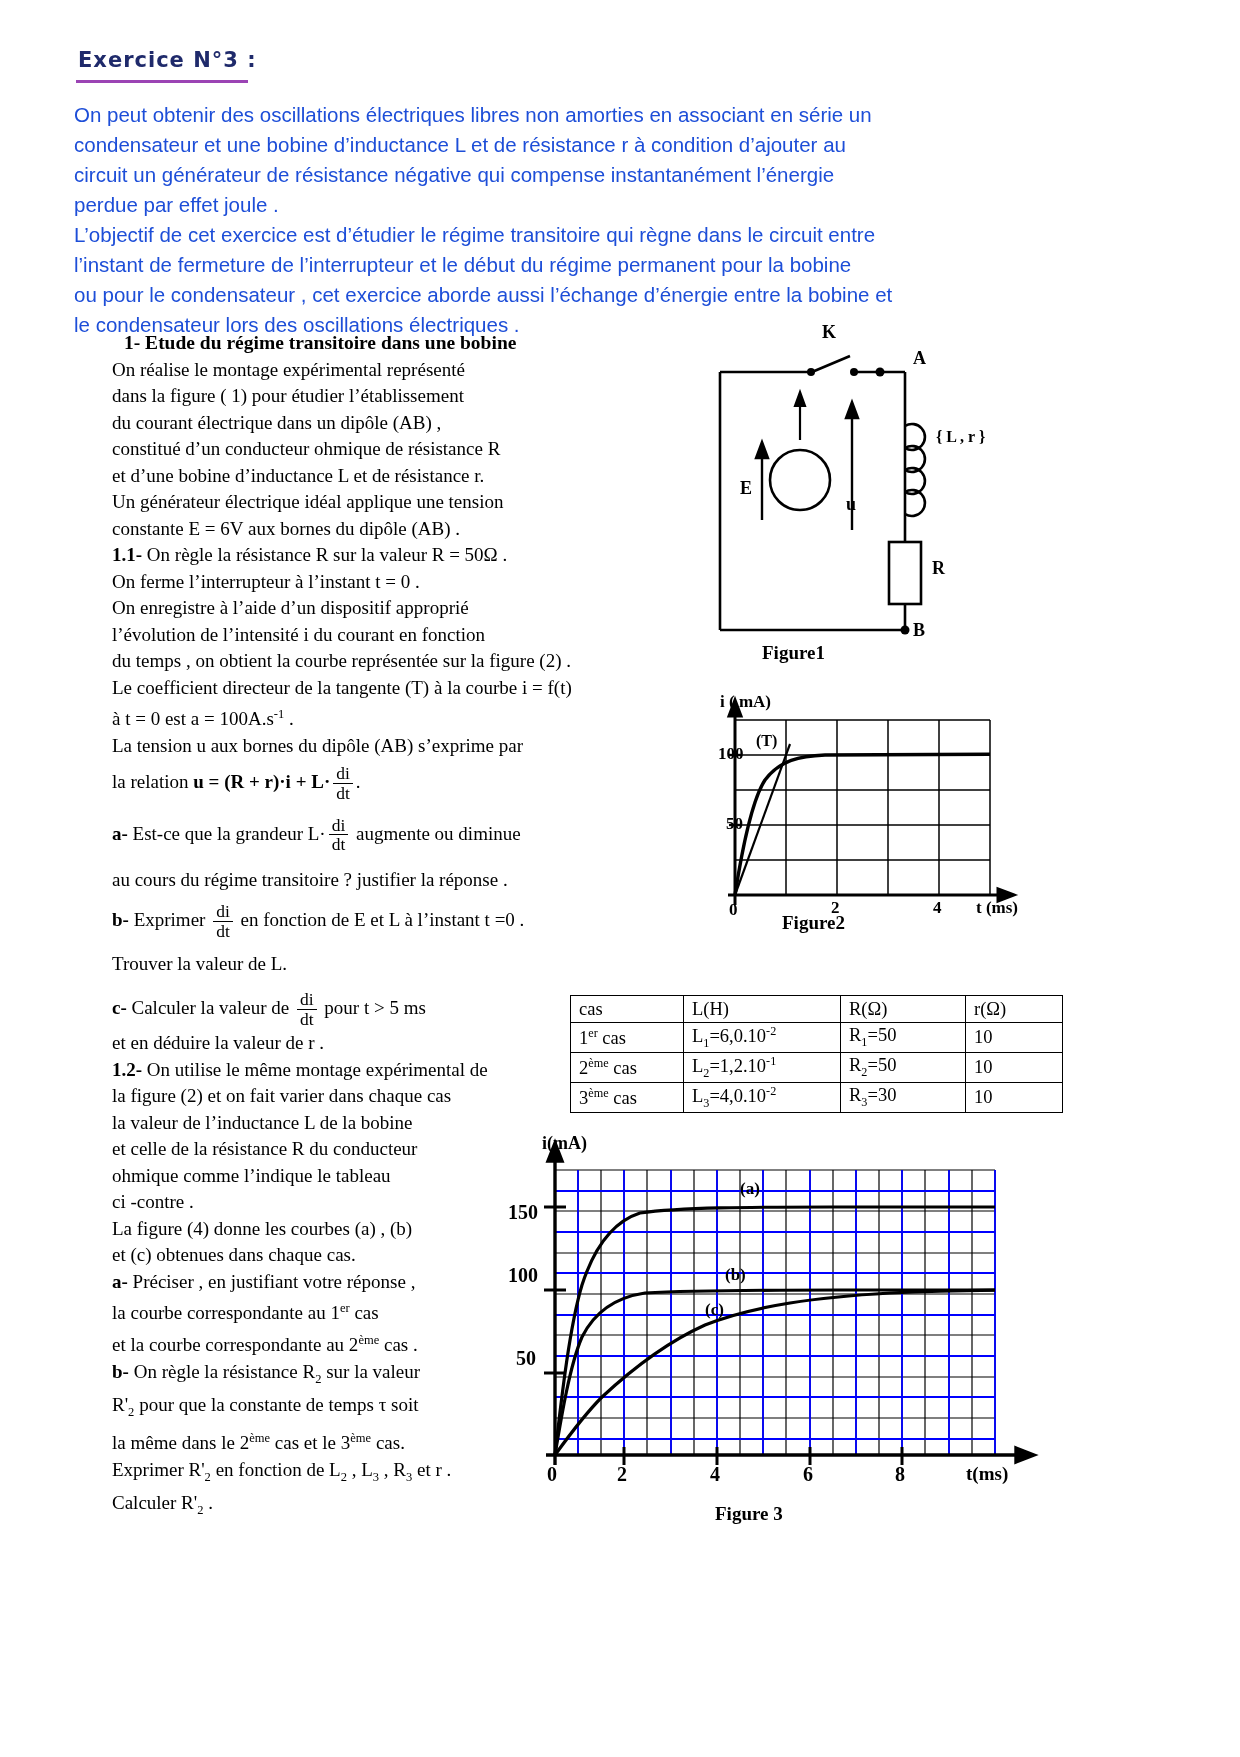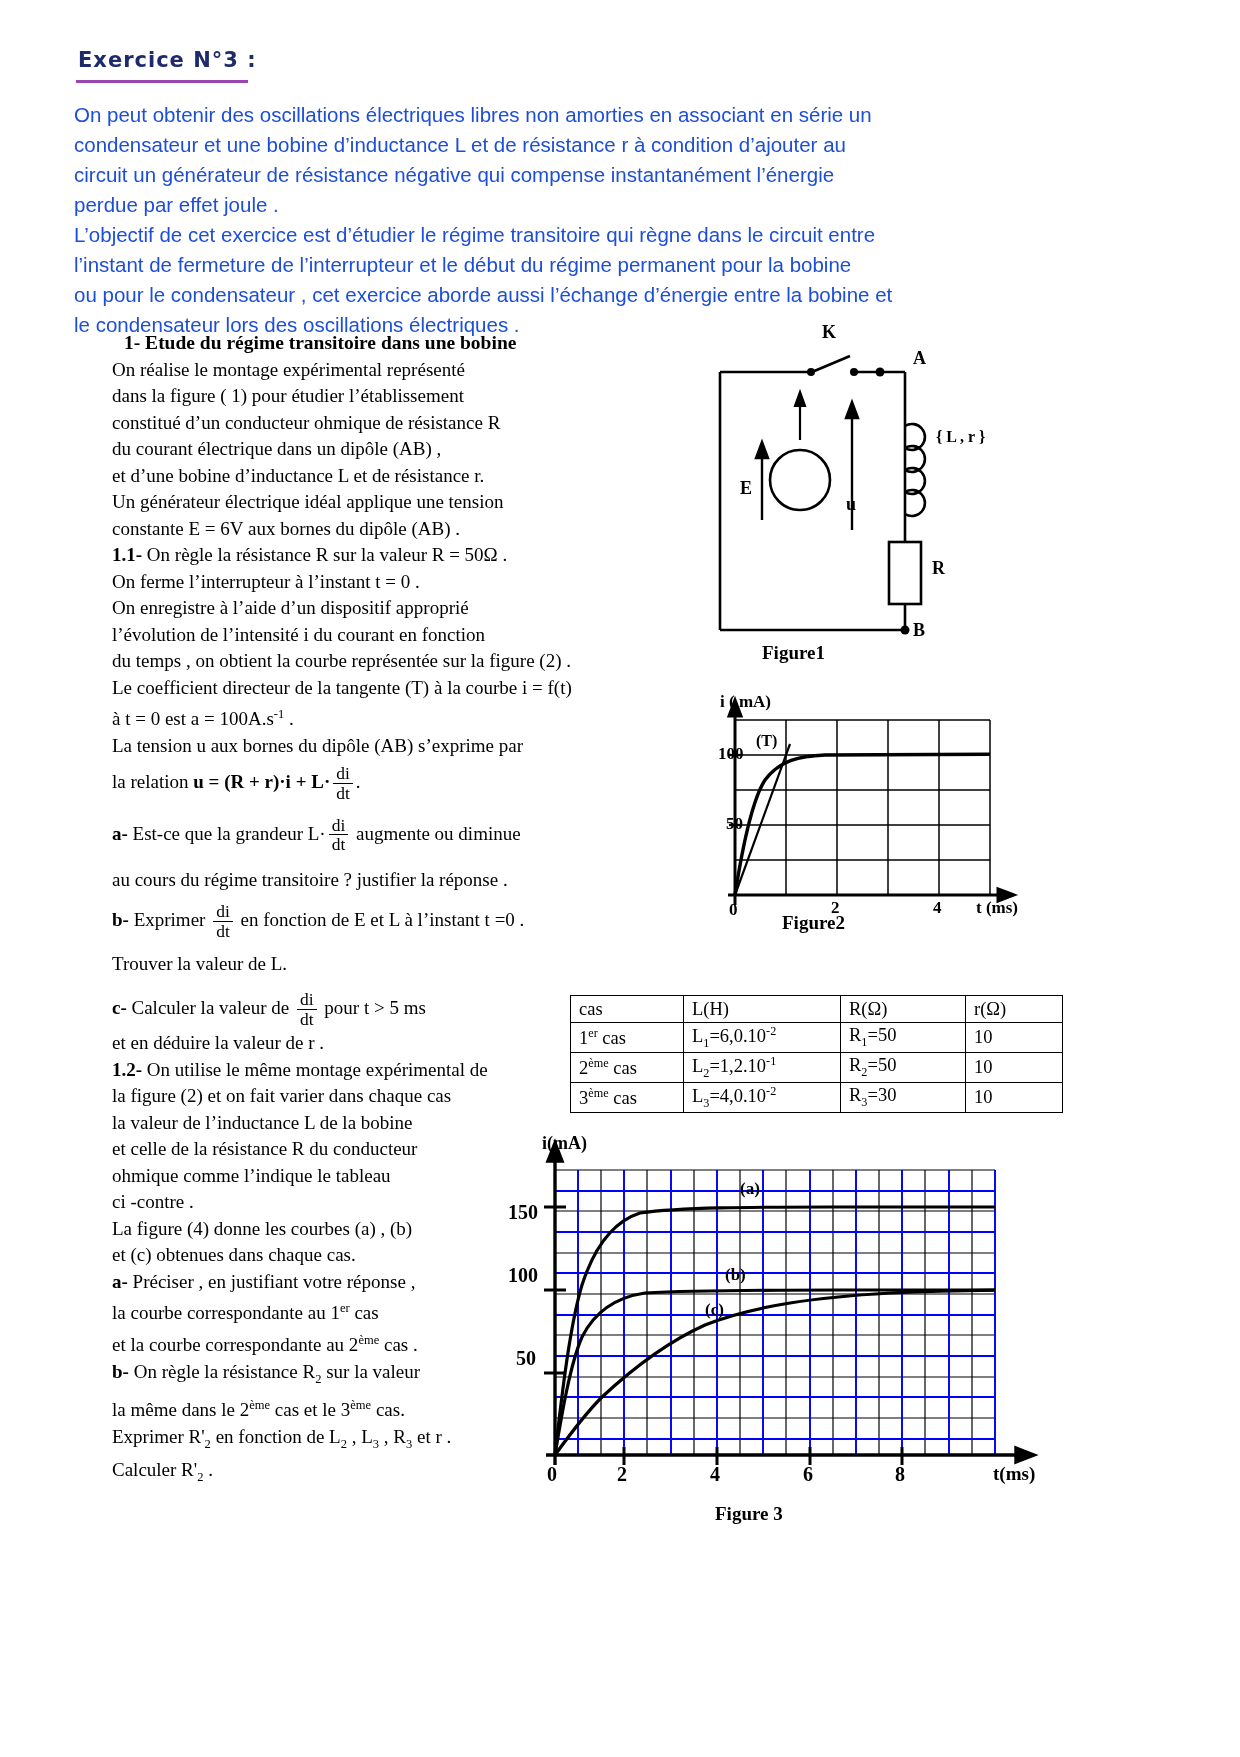--- a/index.html
+++ b/index.html
@@ -76,22 +76,22 @@
     <p>L’objectif de cet exercice  est d’étudier le régime transitoire qui règne dans le circuit entre</p>
     <p>l’instant de fermeture de l’interrupteur  et le début du régime permanent pour la bobine</p>
     <p>ou pour le condensateur , cet exercice aborde aussi l’échange d’énergie entre la bobine et</p>
     <p>le condensateur lors des oscillations électriques .</p>
   </div>
 
   <div class="col-left">
     <div class="hd ln">1- Etude du régime transitoire dans une bobine</div>
     <div class="ln">On réalise le montage expérimental représenté</div>
     <div class="ln">dans la figure ( 1)  pour étudier l’établissement</div>
+    <div class="ln">du courant électrique dans un dipôle (AB) ,</div>
     <div class="ln">constitué d’un conducteur ohmique de résistance R</div>
-    <div class="ln">du courant électrique dans un dipôle (AB) ,</div>
     <div class="ln">et d’une bobine d’inductance L et de résistance r.</div>
     <div class="ln">Un générateur électrique idéal applique une tension</div>
     <div class="ln">constante E = 6V  aux bornes du dipôle (AB) .</div>
 
     <div class="ln">
       <span class="b">1.1-</span>
       <span>On règle la résistance R sur la valeur R = 50Ω .</span>
     </div>
 
     <div class="ln"> On ferme l’interrupteur à l’instant t = 0 .</div>
@@ -141,20 +141,23 @@
     </div>
     <div class="ln">
       <span>la courbe correspondante au 1</span><sup>er</sup><span> cas</span>
     </div>
     <div class="ln">
       <span>et la courbe correspondante au 2</span><sup>ème</sup><span> cas .</span>
     </div>
 
     <div class="ln">
       <span class="b">b-</span><span> On règle la résistance R</span><sub>2</sub><span> sur la valeur</span>
+    </div>
+    <div class="ln">
+      <span> R'</span><sub>2</sub><span> pour que la constante de temps τ soit</span>
     </div>
     <div class="ln">
       <span>la même dans le 2</span><sup>ème</sup><span> cas et le 3</span><sup>ème</sup><span> cas.</span>
     </div>
     <div class="ln">
       <span>Exprimer R'</span><sub>2</sub><span> en fonction de L</span><sub>2</sub><span> , L</span><sub>3</sub><span> , R</span><sub>3</sub><span> et r .</span>
     </div>
     <div class="ln">
       <span>Calculer R'</span><sub>2</sub><span> .</span>
     </div>
@@ -385,20 +388,20 @@
 
     <span class="f3lab" style="left:42px;top:8px;font-size:18px;">i(mA)</span>
     <span class="f3lab" style="left:8px;top:56px;margin-top:20px;">150</span>
     <span class="f3lab" style="left:8px;top:139px;">100</span>
     <span class="f3lab" style="left:16px;top:222px;">50</span>
     <span class="f3lab" style="left:47px;top:338px;">0</span>
     <span class="f3lab" style="left:117px;top:338px;">2</span>
     <span class="f3lab" style="left:210px;top:338px;">4</span>
     <span class="f3lab" style="left:303px;top:338px;">6</span>
     <span class="f3lab" style="left:395px;top:338px;">8</span>
-    <span class="f3lab" style="left:493px;top:338px;font-size:19px;">t(ms)</span>
+    <span class="f3lab" style="left:466px;top:338px;font-size:19px;">t(ms)</span>
     <span class="f3lab" style="left:240px;top:54px;font-size:17px;">(a)</span>
     <span class="f3lab" style="left:225px;top:140px;font-size:17px;">(b)</span>
     <span class="f3lab" style="left:205px;top:175px;font-size:17px;">(c)</span>
     <span class="cap">Figure 3</span>
   </div>
 
 </div>
 
 </body></html>

